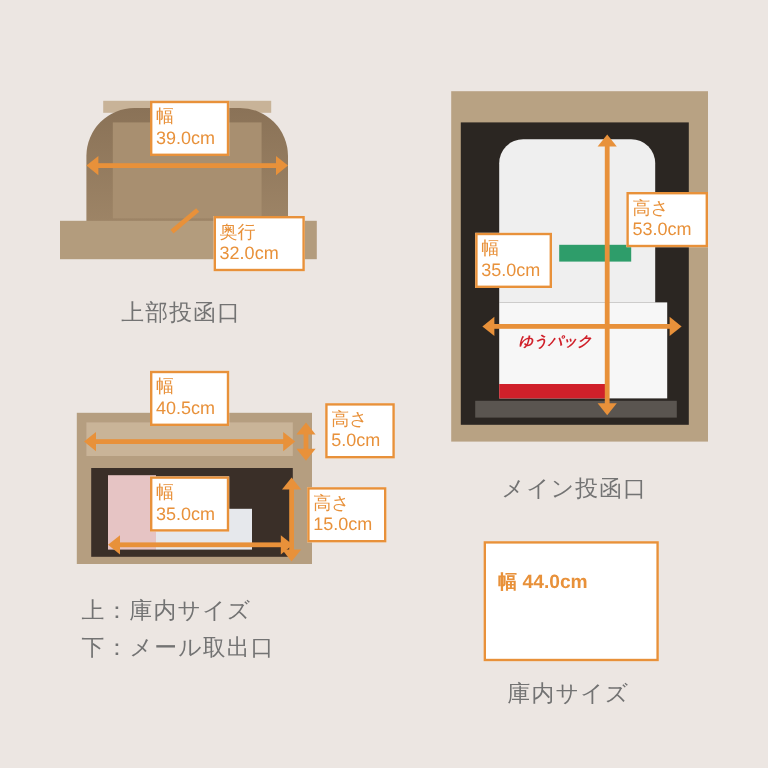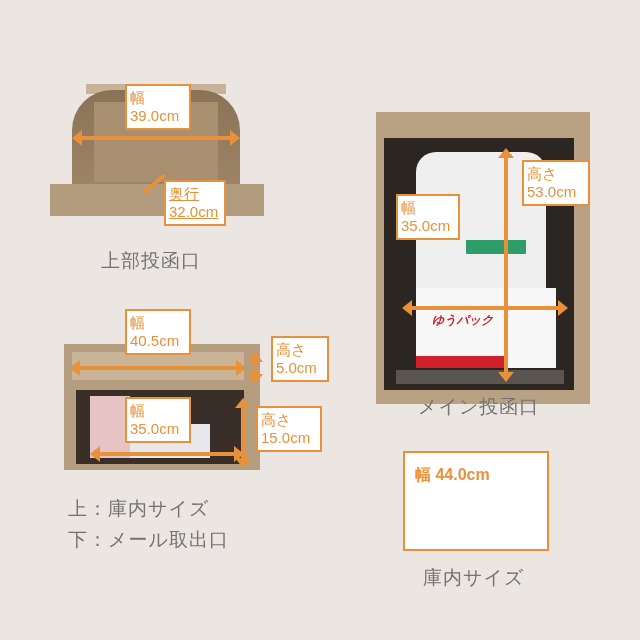--- a/index.html
+++ b/index.html
@@ -9,44 +9,44 @@
   .dimbox{position:absolute;background:#fff;border:2px solid #e8913a;color:#e8913a;font-family:"Liberation Sans",sans-serif;font-size:15px;line-height:18px;padding:3px 3px;box-sizing:border-box;white-space:nowrap;}
   .dimbox span{display:block;}
   .arrow-h{position:absolute;height:4px;background:#e8913a;}
   .arrow-h::before,.arrow-h::after{content:"";position:absolute;top:-6px;border-top:8px solid transparent;border-bottom:8px solid transparent;}
   .arrow-h::before{left:-8px;border-right:10px solid #e8913a;}
   .arrow-h::after{right:-8px;border-left:10px solid #e8913a;}
   .arrow-v{position:absolute;width:4px;background:#e8913a;}
   .arrow-v::before,.arrow-v::after{content:"";position:absolute;left:-6px;border-left:8px solid transparent;border-right:8px solid transparent;}
   .arrow-v::before{top:-8px;border-bottom:10px solid #e8913a;}
   .arrow-v::after{bottom:-8px;border-top:10px solid #e8913a;}
-  .summary{position:absolute;left:403px;top:451px;width:146px;height:100px;border:2px solid #e8913a;background:#fff;box-sizing:border-box;padding:8px 10px;color:#e8913a;font-family:"Liberation Sans",sans-serif;font-size:16px;font-weight:bold;line-height:28px;}
+  .summary{position:absolute;left:403px;top:451px;width:146px;height:100px;border:2px solid #e8913a;background:#fff;box-sizing:border-box;padding:19px 10px;color:#e8913a;font-family:"Liberation Sans",sans-serif;font-size:16px;font-weight:bold;line-height:28px;}
 </style>
 </head>
 <body>
 
 <div class="abs" style="left:50px;top:84px;width:214px;height:132px;">
   <div class="abs" style="left:36px;top:0;width:140px;height:10px;background:#c8b398;"></div>
   <div class="abs" style="left:22px;top:6px;width:168px;height:100px;background:linear-gradient(#8a7257,#9e8567);border-radius:40px 40px 0 0;"></div>
   <div class="abs" style="left:44px;top:18px;width:124px;height:80px;background:#a88f70;"></div>
   <div class="abs" style="left:0;top:100px;width:214px;height:32px;background:#b39c7d;"></div>
   <div class="arrow-h" style="left:30px;top:140px;top:52px;width:152px;"></div>
   <div class="abs" style="left:90px;top:98px;width:28px;height:4px;background:#e8913a;transform:rotate(-40deg);"></div>
 </div>
 <div class="dimbox" style="left:125px;top:84px;width:66px;">
   <span>幅</span>
   <span>39.0cm</span>
 </div>
-<div class="dimbox" style="left:164px;top:180px;width:62px;text-decoration:underline;">
+<div class="dimbox" style="left:178px;top:180px;width:76px;">
   <span>奥行</span>
   <span>32.0cm</span>
 </div>
 <div class="label" style="left:101px;top:248px;">上部投函口</div>
 
-<div class="abs" style="left:376px;top:76px;width:240px;height:292px;margin-top:36px;">
+<div class="abs" style="left:376px;top:76px;width:240px;height:292px;">
   <div class="abs" style="left:0;top:0;width:214px;height:292px;background:#b8a283;"></div>
   <div class="abs" style="left:8px;top:26px;width:190px;height:252px;background:#2b2622;"></div>
   <div class="abs" style="left:40px;top:40px;width:130px;height:136px;background:#efefef;border-radius:20px 20px 0 0;"></div>
   <div class="abs" style="left:90px;top:128px;width:60px;height:14px;background:#2e9d6a;"></div>
   <div class="abs" style="left:40px;top:176px;width:140px;height:80px;background:#f7f7f7;"></div>
   <div class="abs" style="left:56px;top:200px;color:#d0202a;font-size:12px;font-weight:bold;font-style:italic;">ゆうパック</div>
   <div class="abs" style="left:40px;top:244px;width:90px;height:12px;background:#d0202a;"></div>
   <div class="abs" style="left:20px;top:258px;width:168px;height:14px;background:#5a5550;"></div>
   <div class="arrow-v" style="left:128px;top:44px;height:218px;"></div>
   <div class="arrow-h" style="left:34px;top:194px;width:150px;"></div>

